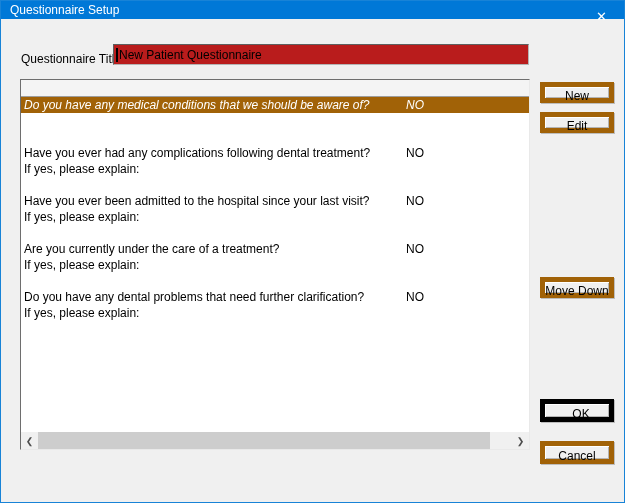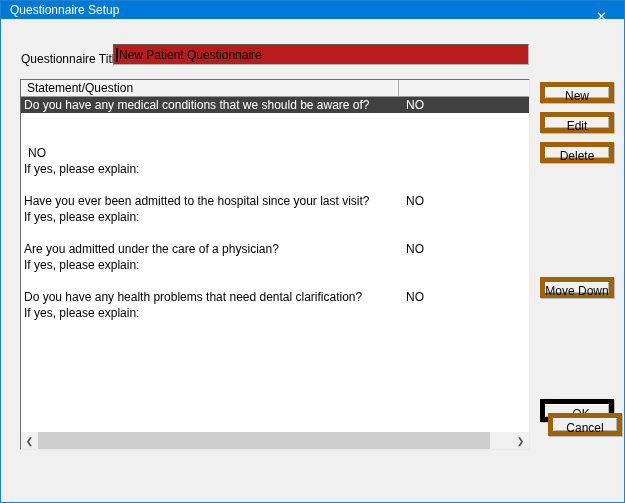--- a/index.html
+++ b/index.html
@@ -83,21 +83,21 @@
     font-size: 12px; line-height: 16px; color: #000;
   }
   .row .c1 {
     width: 378px; padding-left: 3px;
     white-space: nowrap; overflow: hidden;
   }
   .row .c2 {
     flex: 1; padding-left: 7px;
     white-space: nowrap; overflow: hidden;
   }
-  .row.selected { background: #404040; color: #ffffff; }
+  .row.selected { background: #a16207; color: #ffffff; font-style: italic; }
   
   .hscroll {
     position: absolute; left: 0; right: 0; bottom: 0; height: 17px;
     background: #f0f0f0;
     display: flex;
   }
   .sb-arrow {
     width: 17px; height: 17px; flex: none;
     display: flex; align-items: center; justify-content: center;
     font-size: 9px; color: #4d4d4d;
@@ -120,21 +120,21 @@
   }
   .btn.tall { height: 23px; line-height: 21px; }
   .btn.default { border-color: #000000; }
   .btn.disabled { color: #9f9f9f; }
   .btn-new       { top: 81px; }
   .btn-edit      { top: 111px; }
   .btn-delete    { top: 141px; }
   .btn-moveup    { top: 246px; }
   .btn-movedown  { top: 276px; }
   .btn-ok        { top: 398px; padding-left: 8px; }
-  .btn-cancel    { top: 412px; margin-left: 8px; }
+  .btn-cancel    { top: 440px; }
 </style>
 </head>
 <body>
 
 <div class="dialog">
 
   <div class="titlebar">
     <span>Questionnaire Setup</span>
   </div>
   <div class="close-btn">
@@ -142,35 +142,35 @@
   </div>
 
   <div class="q-title-label">Questionnaire Title:</div>
   <div class="q-title-input">
     <span class="caret"></span>
     <span>New Patient Questionnaire</span>
   </div>
 
   <div class="listbox">
     <div class="list-header">
-      <div class="h1">Statement/Question</div>
     </div>
     <div class="rows" id="rows">
         <div class="row selected">
           <span class="c1">Do you have any medical conditions that we should be aware of?</span>
           <span class="c2">NO</span>
         </div>
         <div class="row">
           <span class="c2"></span>
         </div>
         <div class="row">
           <span class="c1"></span>
           <span class="c2"></span>
         </div>
         <div class="row">
+          <span class="c1">Have you ever had any complications following dental treatment?</span>
           <span class="c2">NO</span>
         </div>
         <div class="row">
           <span class="c1">If yes, please explain:</span>
           <span class="c2"></span>
         </div>
         <div class="row">
           <span class="c1"></span>
           <span class="c2"></span>
         </div>
@@ -180,33 +180,33 @@
         </div>
         <div class="row">
           <span class="c1">If yes, please explain:</span>
           <span class="c2"></span>
         </div>
         <div class="row">
           <span class="c1"></span>
           <span class="c2"></span>
         </div>
         <div class="row">
-          <span class="c1">Are you admitted under the care of a physician?</span>
-          <span class="c2">NO</span>
-        </div>
-        <div class="row">
-          <span class="c1">If yes, please explain:</span>
-          <span class="c2"></span>
-        </div>
-        <div class="row">
-          <span class="c1"></span>
-          <span class="c2"></span>
-        </div>
-        <div class="row">
-          <span class="c1">Do you have any health problems that need dental clarification?</span>
+          <span class="c1">Are you currently under the care of a treatment?</span>
+          <span class="c2">NO</span>
+        </div>
+        <div class="row">
+          <span class="c1">If yes, please explain:</span>
+          <span class="c2"></span>
+        </div>
+        <div class="row">
+          <span class="c1"></span>
+          <span class="c2"></span>
+        </div>
+        <div class="row">
+          <span class="c1">Do you have any dental problems that need further clarification?</span>
           <span class="c2">NO</span>
         </div>
         <div class="row">
           <span class="c1">If yes, please explain:</span>
           <span class="c2"></span>
         </div>
       </div>
     <div class="hscroll">
       <div class="sb-arrow">
         <span>❮</span>
@@ -215,18 +215,17 @@
         <div class="sb-thumb"></div>
       </div>
       <div class="sb-arrow">
         <span>❯</span>
       </div>
     </div>
   </div>
 
   <div class="btn btn-new">New</div>
   <div class="btn btn-edit">Edit</div>
-  <div class="btn btn-delete">Delete</div>
   <div class="btn btn-movedown">Move Down</div>
   <div class="btn btn-ok tall default">OK</div>
   <div class="btn btn-cancel tall">Cancel</div>
 
 </div>
 
 </body></html>

